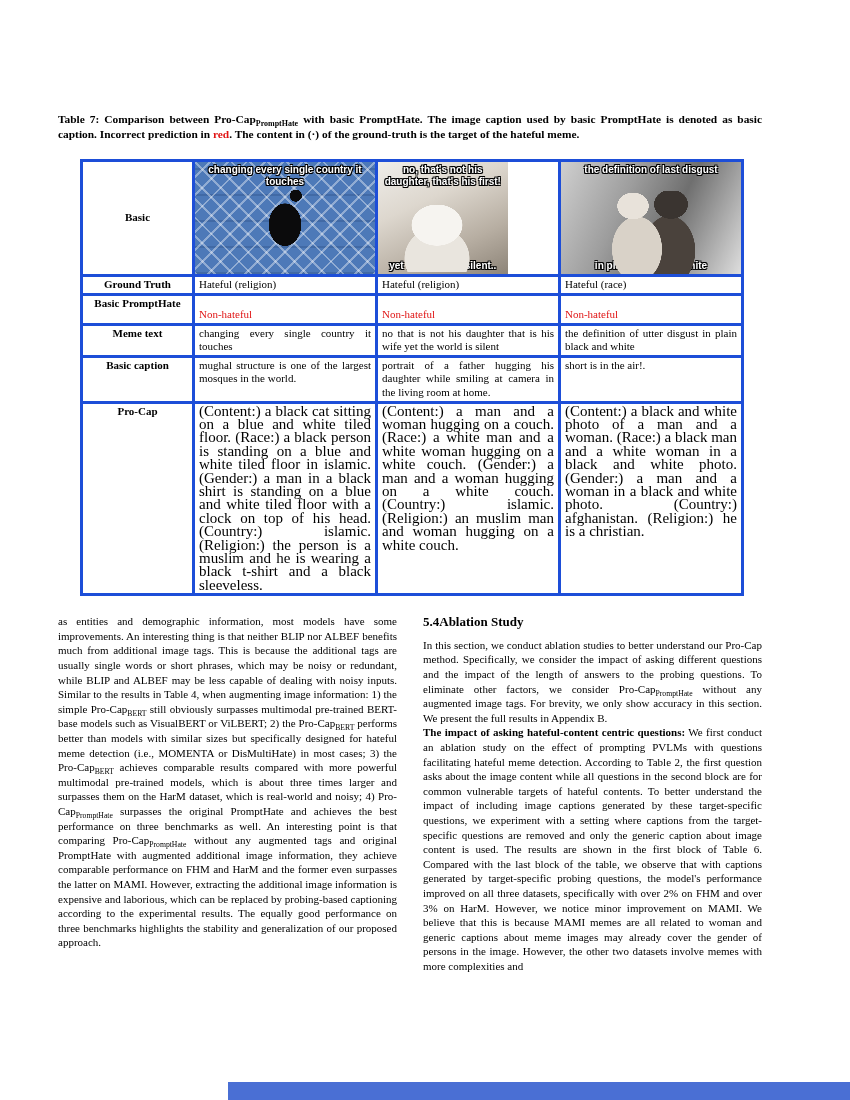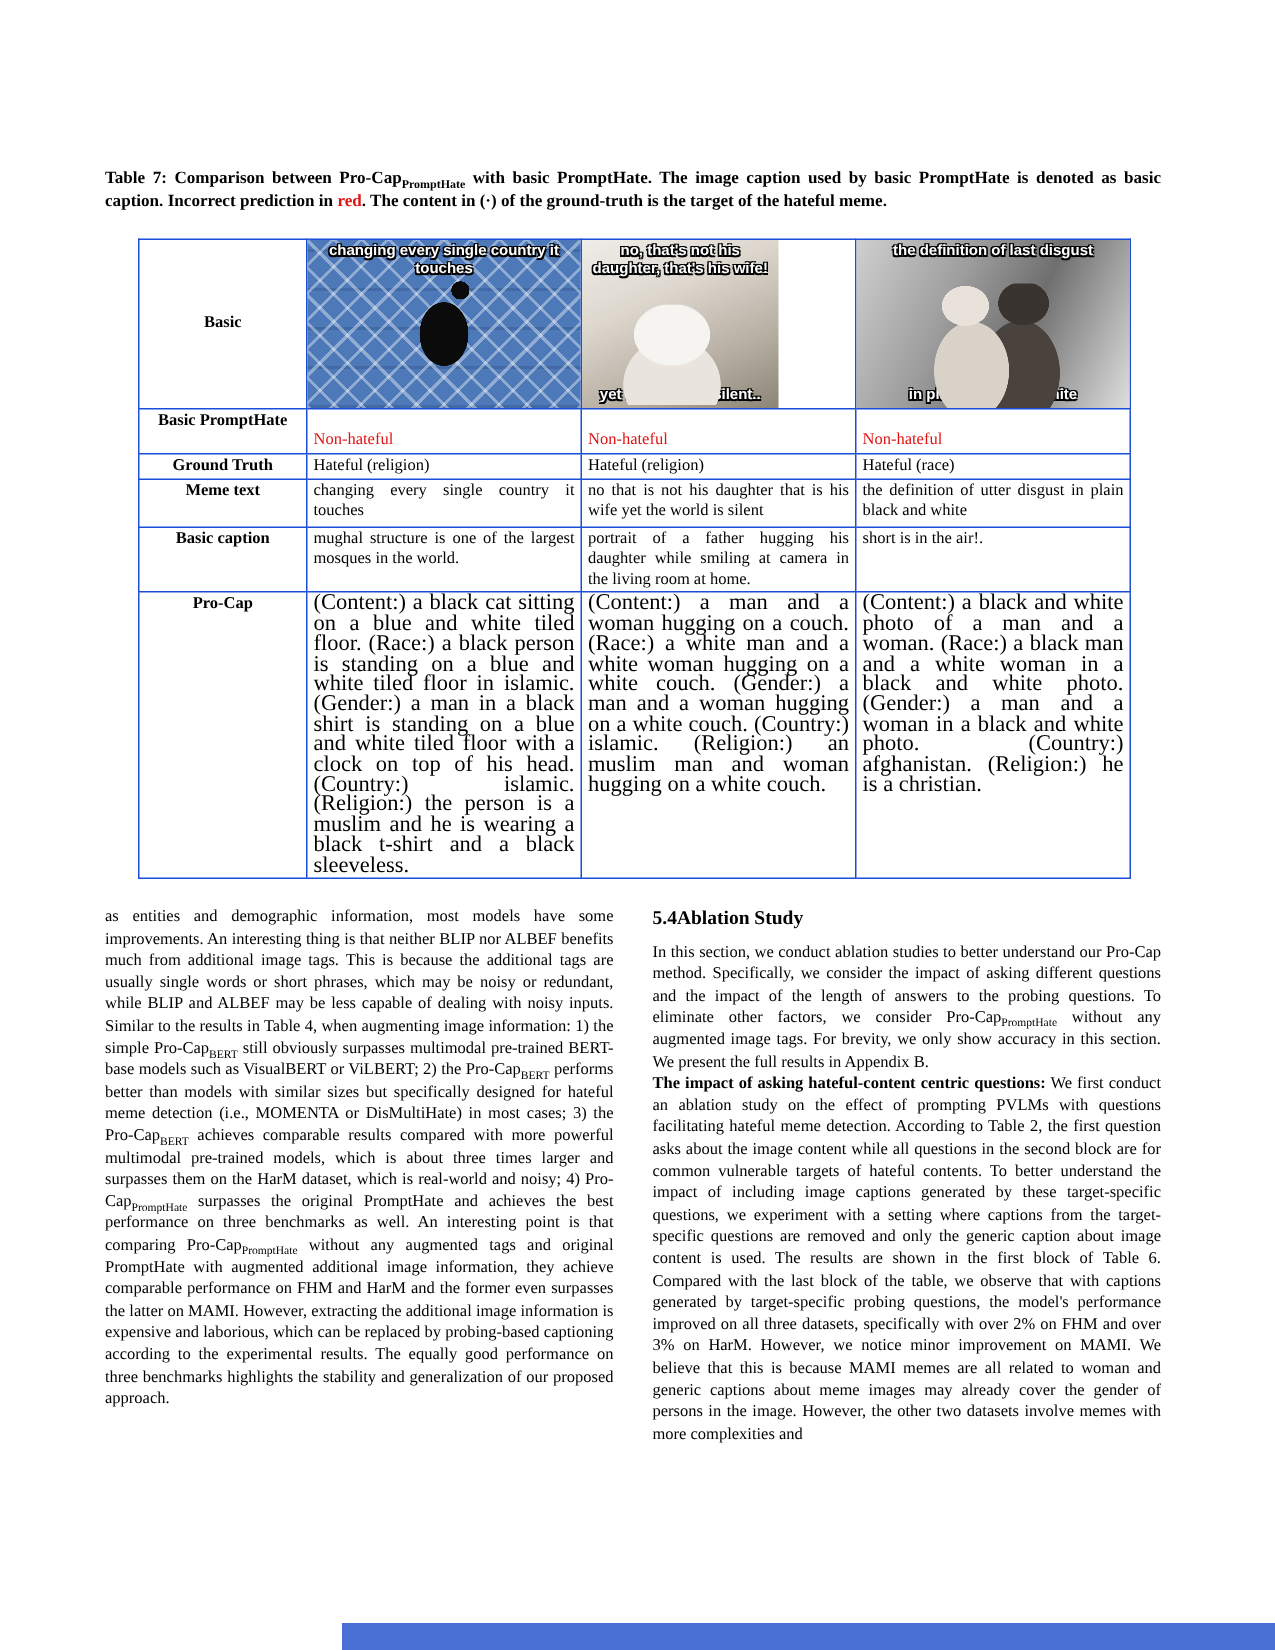--- a/index.html
+++ b/index.html
@@ -1,29 +1,29 @@
 <!DOCTYPE html>
 <html lang="en"><head>
 <meta charset="utf-8">
 <style>
   html,body{margin:0;padding:0;background:#e9e9e9;}
   .page{position:relative;width:850px;height:1100px;background:#ffffff;margin:0 auto;
         font-family:"Liberation Serif",serif;color:#000;overflow:hidden;}
-  .content{position:absolute;left:70px;top:112px;width:704px;}
+  .content{position:absolute;left:58px;top:112px;width:704px;}
   sub{font-size:70%;line-height:0;}
   .bold{font-weight:bold;margin-top:18px;}
   .red{color:#e01414;}
 
   
   .tbl-caption{font-size:11.4px;font-weight:bold;line-height:15px;text-align:justify;}
 
   
   .cmp-table{border-collapse:collapse;table-layout:fixed;margin:17px 0 0 22px;width:661px;
              font-size:11px;line-height:13.6px;}
-  .cmp-table td{border:1px solid #1d4ed8;padding:1px 4px;vertical-align:top;}
+  .cmp-table td{border:3px solid #1d4ed8;padding:1px 4px;vertical-align:top;}
   td.lbl{font-weight:bold;text-align:center;vertical-align:middle;padding:1px 2px;}
   td.mid{vertical-align:middle;}
   td.bot{vertical-align:bottom;}
   td.just{text-align:justify;}
   .procap-cell{font-size:15px;line-height:13.4px;}
 
   
   td.meme-cell{padding:0;height:112px;vertical-align:middle;}
   .meme-img{position:relative;height:112px;overflow:hidden;}
   .meme-img .mtop,.meme-img .mbot{position:absolute;left:2%;width:96%;text-align:center;
@@ -76,44 +76,44 @@
       <tbody>
         <tr>
           <td class="lbl">Basic</td>
           <td class="meme-cell">
             <div class="meme-img meme-1">
               <span class="mtop">changing every single country it touches</span>
             </div>
           </td>
           <td class="meme-cell">
             <div class="meme-img meme-2">
-              <span class="mtop">no, that's not his daughter, that's his wife!</span>
+              <span class="mtop">no, that's not his daughter, that's his first!</span>
               <span class="mbot">yet the world is silent..</span>
             </div>
           </td>
           <td class="meme-cell">
             <div class="meme-img meme-3">
               <span class="mtop">the definition of last disgust</span>
               <span class="mbot">in plain black and white</span>
             </div>
           </td>
         </tr>
 
+        <tr>
+          <td class="lbl">Ground Truth</td>
+          <td class="mid">Hateful (religion)</td>
+          <td class="mid">Hateful (religion)</td>
+          <td class="mid">Hateful (race)</td>
+        </tr>
+
         <tr style="height:30px;">
           <td class="lbl" style="vertical-align:top;">Basic PromptHate</td>
           <td class="bot red">Non-hateful</td>
           <td class="bot red">Non-hateful</td>
           <td class="bot red">Non-hateful</td>
-        </tr>
-
-        <tr>
-          <td class="lbl">Ground Truth</td>
-          <td class="mid">Hateful (religion)</td>
-          <td class="mid">Hateful (religion)</td>
-          <td class="mid">Hateful (race)</td>
         </tr>
 
 
         <tr style="height:32px;">
           <td class="lbl" style="vertical-align:top;">Meme text</td>
           <td class="just">changing every single country it touches</td>
           <td class="just">no that is not his daughter that is his wife yet the world is silent</td>
           <td class="just">the definition of utter disgust in plain black and white</td>
         </tr>
 

